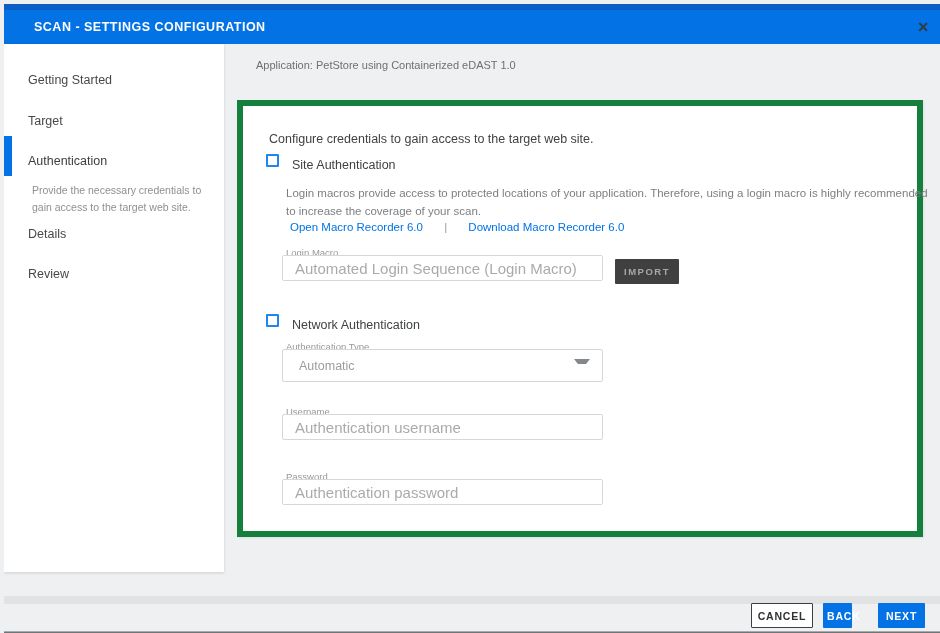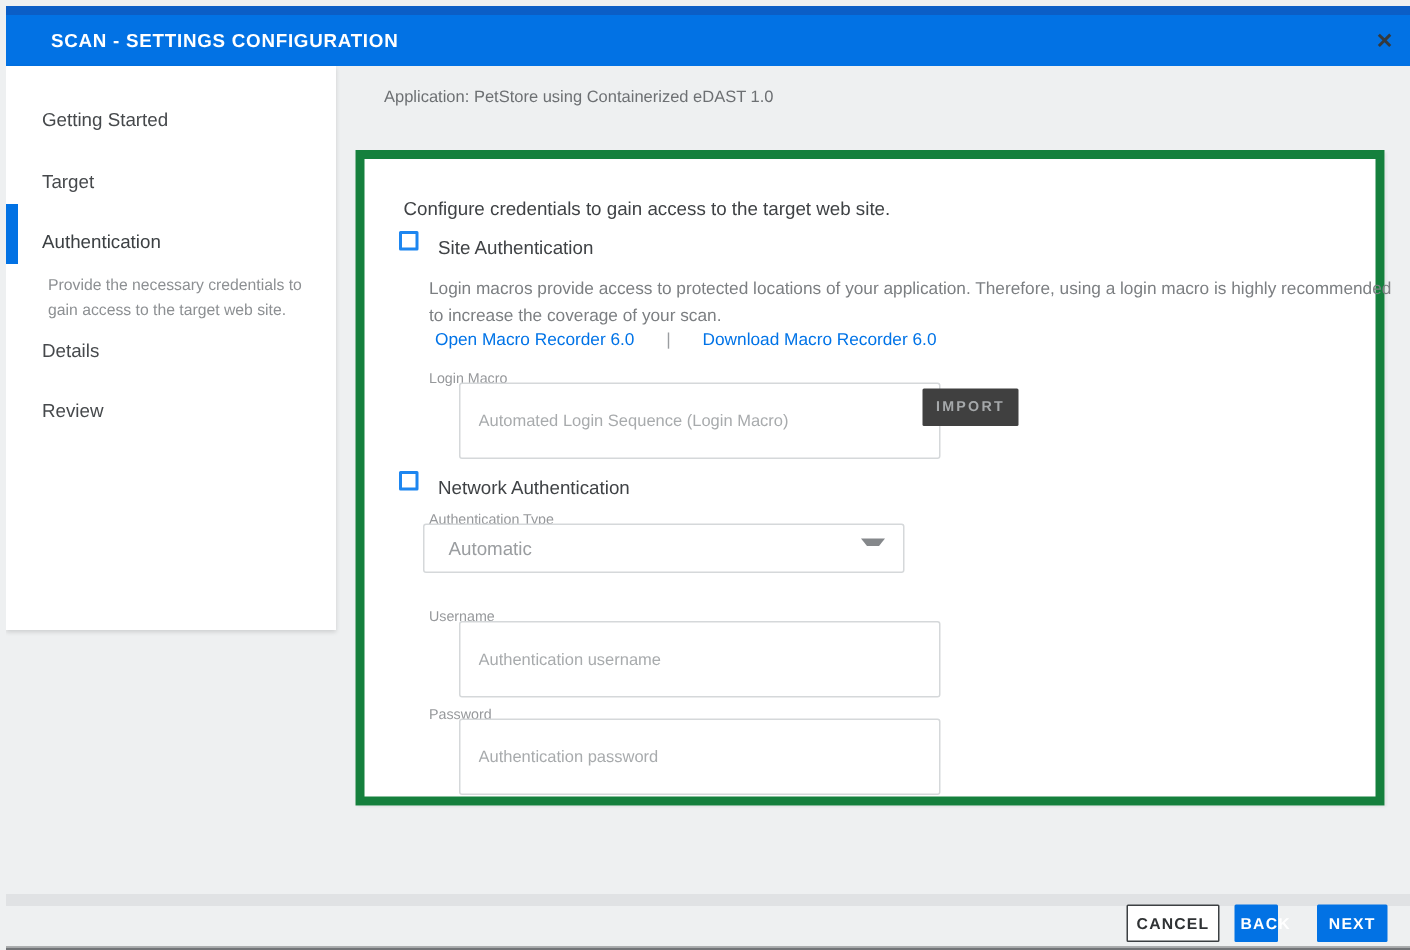--- a/index.html
+++ b/index.html
@@ -26,21 +26,21 @@
     letter-spacing: 0.5px;
   }
   .close-btn {
     position: absolute; right: 11px; top: 50%; transform: translateY(-50%);
     width: 20px; height: 20px; display: flex; align-items: center; justify-content: center;
     color: #35393c; font-size: 14px; font-weight: bold; cursor: pointer;
   }
 
   
   .sidebar {
-    position: absolute; left: 0; top: 40px; width: 220px; height: 376px;
+    position: absolute; left: 0; top: 40px; width: 220px; height: 528px;
     background: #ffffff; box-shadow: 0 1px 3px rgba(0,0,0,0.14);
   }
   .nav-item {
     position: absolute; left: 0; width: 100%; padding-left: 24px;
     font-size: 12.5px; color: #46494c; cursor: pointer; line-height: 16px;
   }
   .nav-item.active { color: #3c4043; }
   .active-bar {
     position: absolute; left: 0; top: 92px; width: 4px; height: 40px; background: #0272e4;
   }
@@ -70,24 +70,24 @@
   .section-desc {
     position: absolute; left: 39px; top: 74px; width: 650px;
     font-size: 11.5px; color: #7c7f82; line-height: 1.6;
   }
   .links-row { position: absolute; left: 39px; top: 111px; font-size: 11.5px; }
   .link { color: #0073e7; cursor: pointer; text-decoration: none; }
   .link-sep { color: #9a9da0; margin: 0 10px; }
 
   .field-label { position: absolute; font-size: 9.5px; color: #96989b; }
   .text-input {
-    position: absolute; width: 321px; height: 51px;
+    position: absolute; width: 321px; height: 26px;
     border: 1px solid #d5d8da; border-radius: 2px; background: #ffffff;
-    font-family: "Liberation Sans", sans-serif; font-size: 11px; color: #3f4245;
-    padding: 0 12px; outline: none; margin-left: 24px;
+    font-family: "Liberation Sans", sans-serif; font-size: 15px; color: #3f4245;
+    padding: 0 12px; outline: none;
   }
   .text-input::placeholder { color: #a8abad; opacity: 1; }
 
   .import-btn {
     position: absolute; left: 372px; top: 153px; width: 64px; height: 25px;
     background: #404040; border: none; border-radius: 1px;
     font-family: "Liberation Sans", sans-serif;
     font-size: 9.5px; font-weight: bold; letter-spacing: 1.5px; color: #a5a8aa;
     cursor: default;
   }

